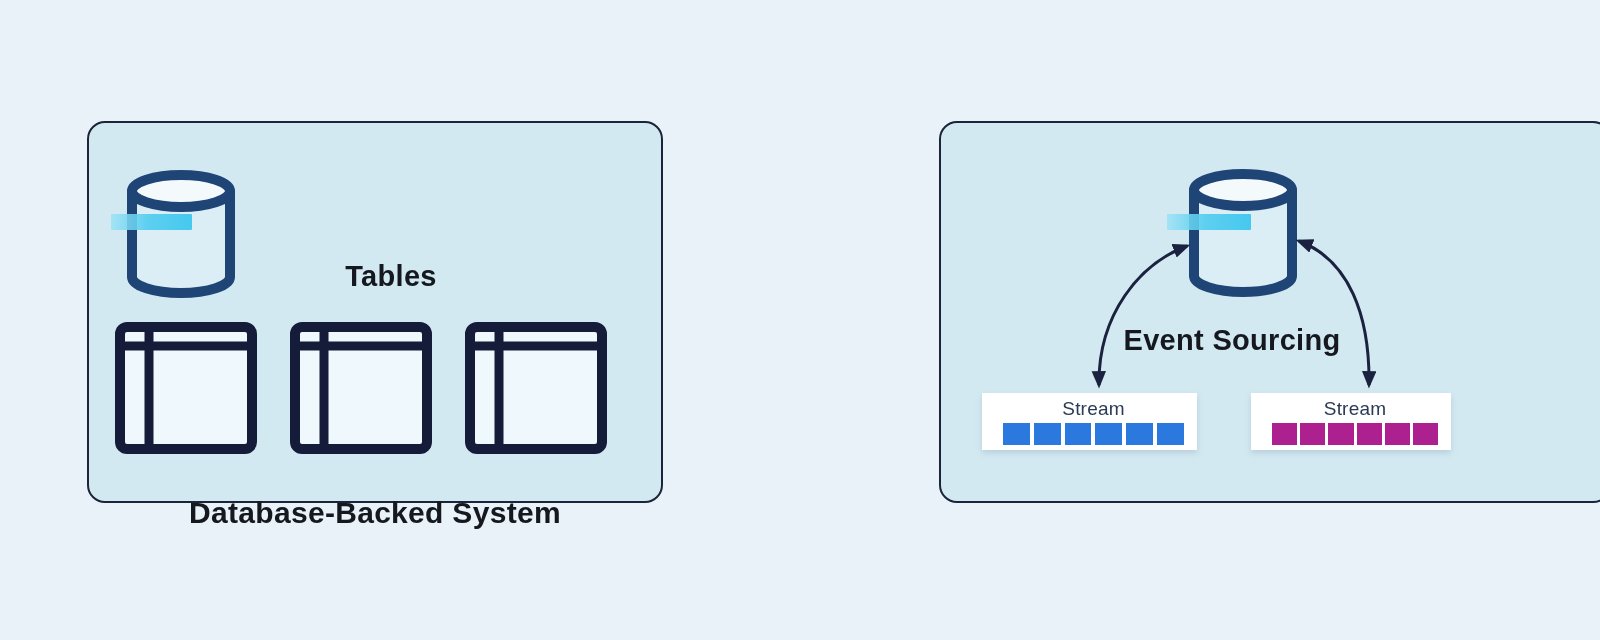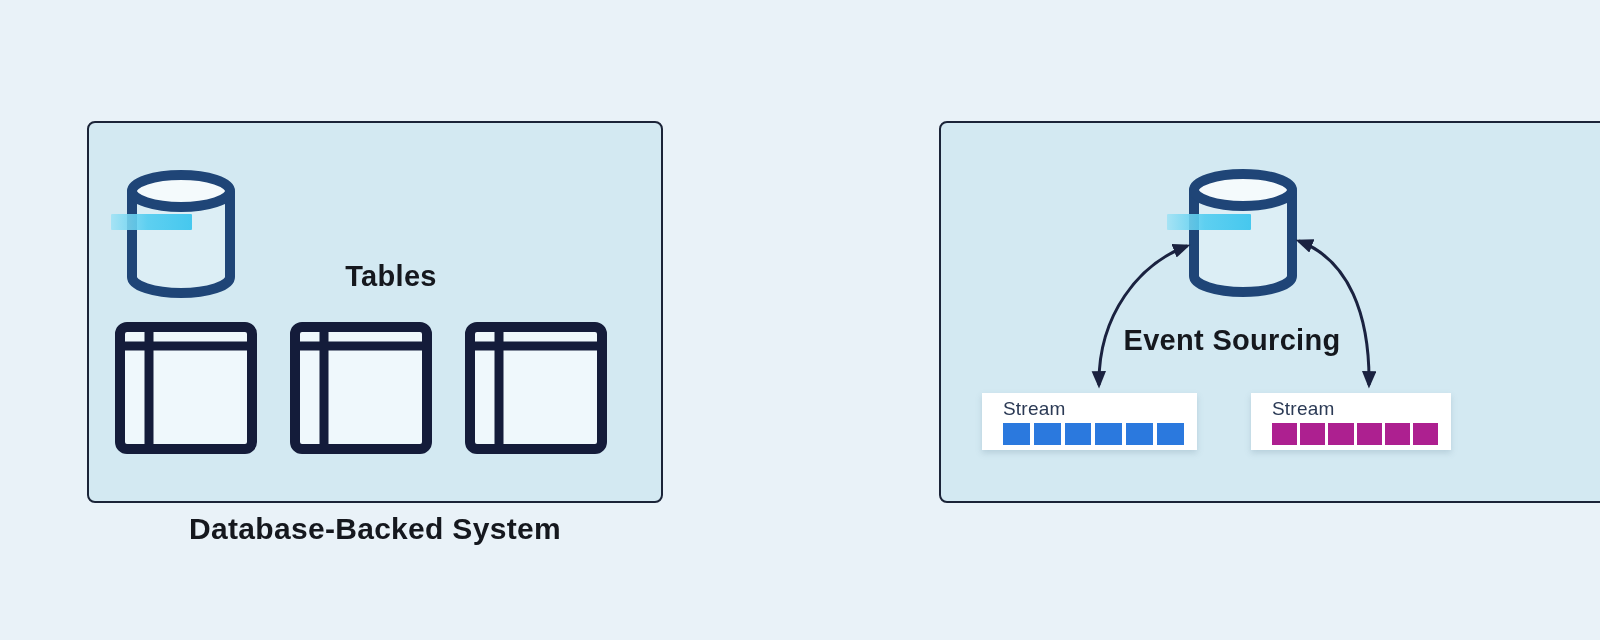--- a/index.html
+++ b/index.html
@@ -14,27 +14,27 @@
     background:var(--page-bg);
   }
   .stage{
     position:relative;width:1600px;height:640px;
     background:var(--page-bg);overflow:hidden;
   }
   .panel{
     position:absolute;top:121px;height:382px;
     background:var(--panel-bg);
     border:2px solid var(--panel-border);
-    border-radius:8px;
+    border-radius:18px;
     box-sizing:border-box;
   }
   .panel.left{left:87px;width:576px;}
   .panel.right{left:927px;width:672px;margin-left:12px;}
   .caption{
-    position:absolute;top:512px;height:40px;
+    position:absolute;top:496px;height:40px;
     text-align:center;font-weight:700;font-size:30px;
     color:var(--text-dark);letter-spacing:.3px;
   }
   .caption.left{left:87px;width:576px;}
   .caption.right{left:927px;width:570px;}
 
   .cyl{position:absolute;}
   .cyl .body{fill:var(--cylinder-fill);stroke:var(--cylinder-stroke);stroke-width:10;}
   .cyl .top{fill:var(--cylinder-top-fill);stroke:var(--cylinder-stroke);stroke-width:10;}
   .stripe{
@@ -52,21 +52,21 @@
   .table-icon line{stroke:var(--icon-stroke-dark);stroke-width:9;}
 
   .arrows{position:absolute;left:0;top:0;width:570px;height:382px;}
   .arrows path.flow{fill:none;stroke:var(--arrow);stroke-width:3;}
   .arrows .head{fill:var(--arrow);}
 
   .stream-box{
     position:absolute;top:270px;height:57px;
     background:var(--stream-box-bg);
     box-shadow:0 3px 6px rgba(100,130,150,.25);
-    box-sizing:border-box;padding:5px 13px 0 21px;
+    box-sizing:border-box;padding:5px 13px 0 21px;text-align:center;
   }
   .stream-box.a{left:41px;width:215px;}
   .stream-box.b{left:310px;width:200px;}
   .stream-label{
     font-size:19px;color:var(--stream-label-color);
     line-height:22px;letter-spacing:.2px;
   }
   .stream-squares{display:flex;gap:4px;margin-top:3px;}
   .stream-squares .seg{width:28px;height:22px;}
   .stream-box.b .stream-squares{gap:3px;}

